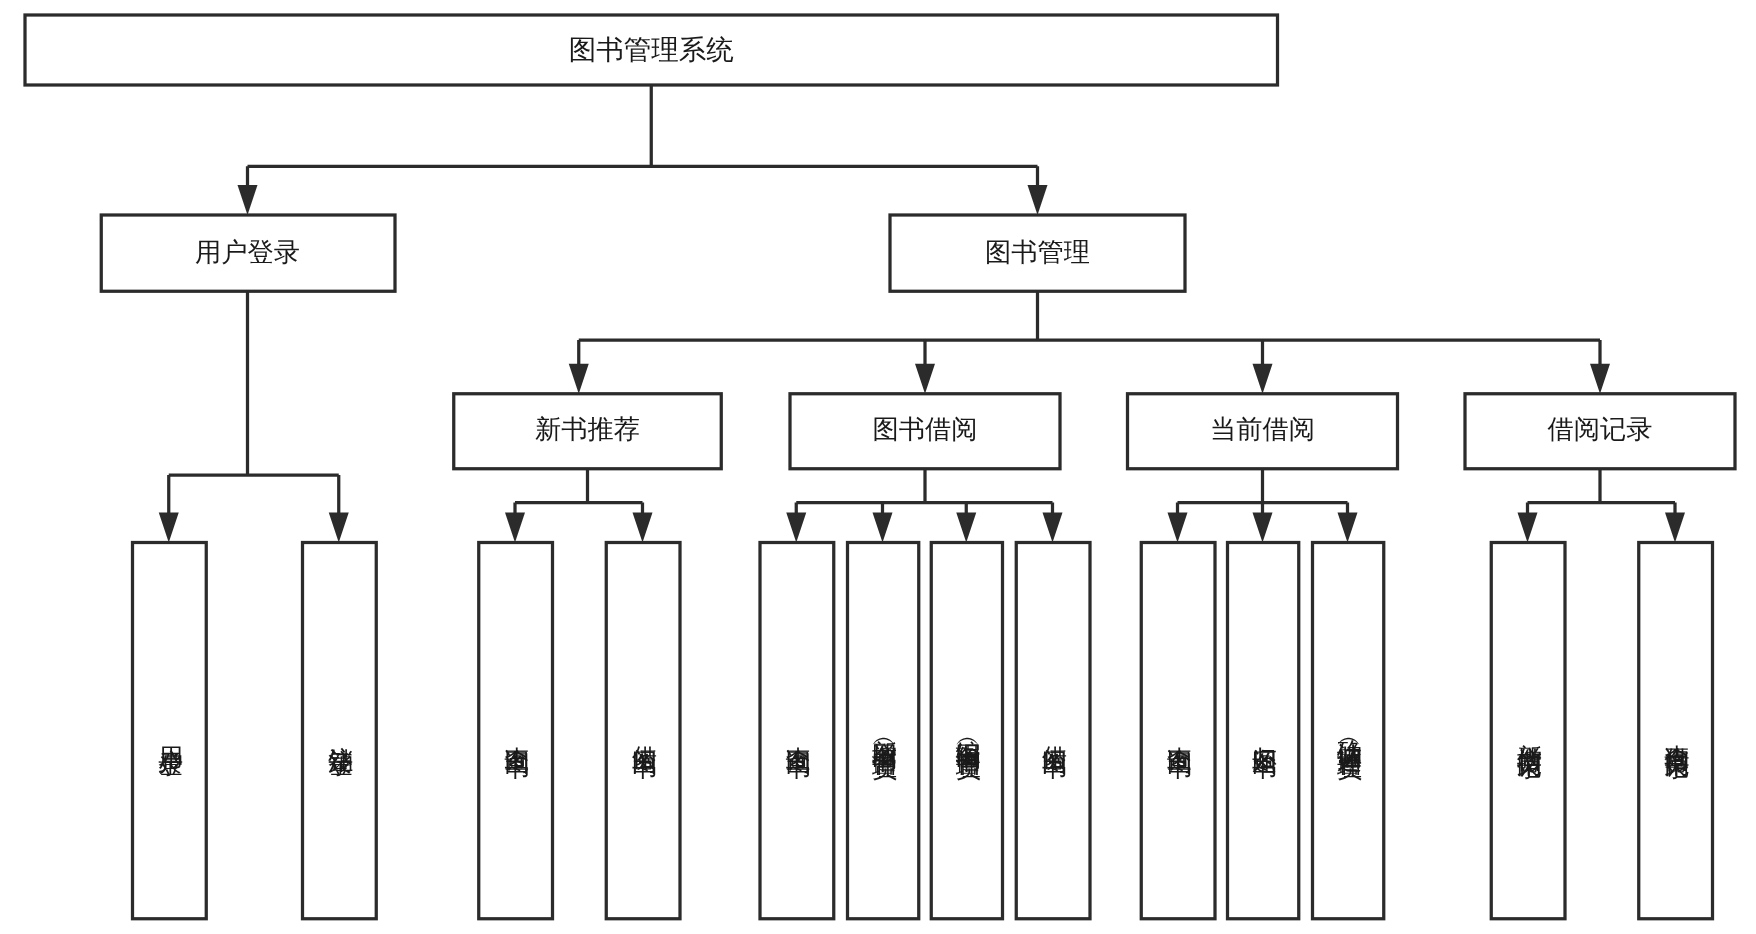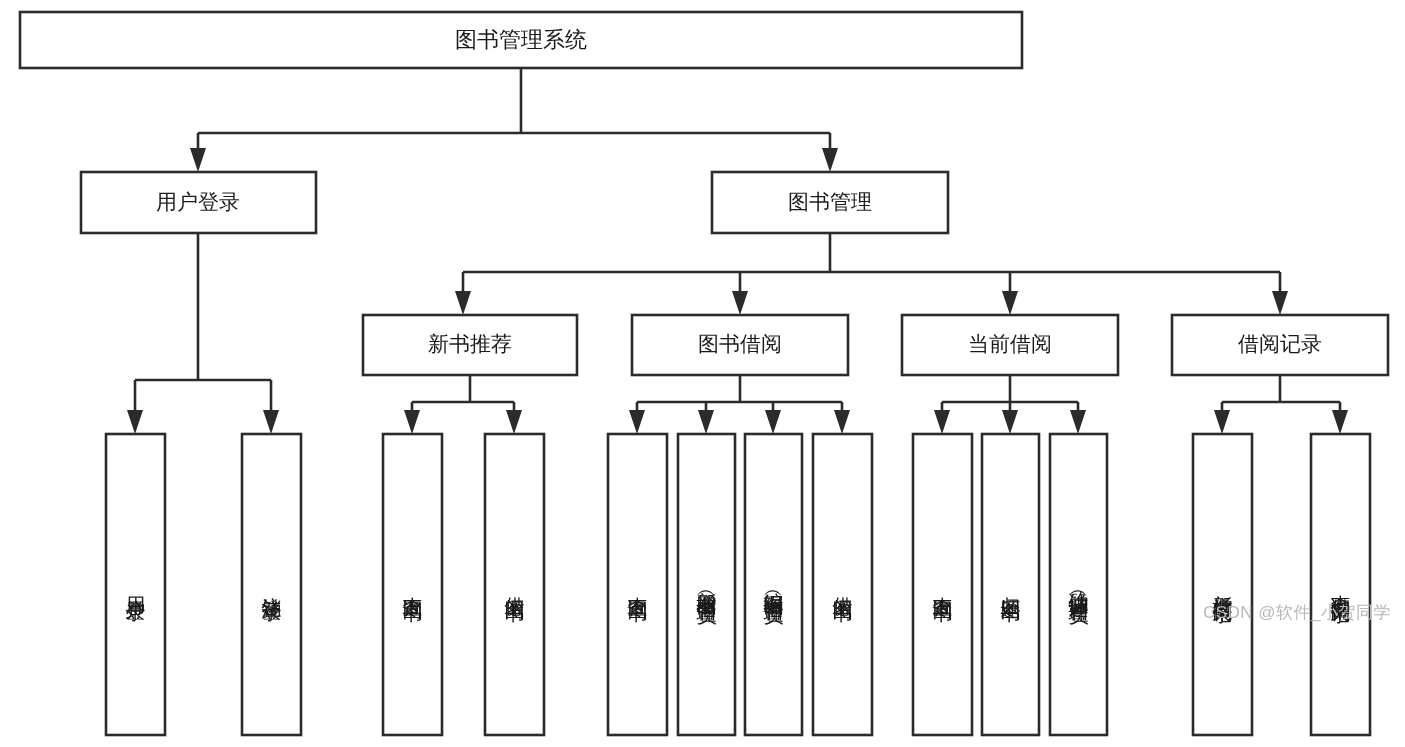--- a/index.html
+++ b/index.html
@@ -233,14 +233,13 @@
   <div class="vlabel" style="left:745px; top:434px; width:57px; height:301px;">编辑图书（管理员）</div>
   <div class="vlabel" style="left:813px; top:434px; width:59px; height:301px;">借阅图书</div>
 
   <div class="vlabel" style="left:913px; top:434px; width:59px; height:301px;">查询图书</div>
   <div class="vlabel" style="left:982px; top:434px; width:57px; height:301px;">归还图书</div>
   <div class="vlabel" style="left:1050px; top:434px; width:57px; height:301px;">确认归还（管理员）</div>
 
   <div class="vlabel" style="left:1193px; top:434px; width:59px; height:301px;">新增借阅记录</div>
   <div class="vlabel" style="left:1311px; top:434px; width:59px; height:301px;">查询借阅记录</div>
 
-  <div class="watermark">CSDN @软件_小贺同学</div>
 </div>
 
 </body></html>

